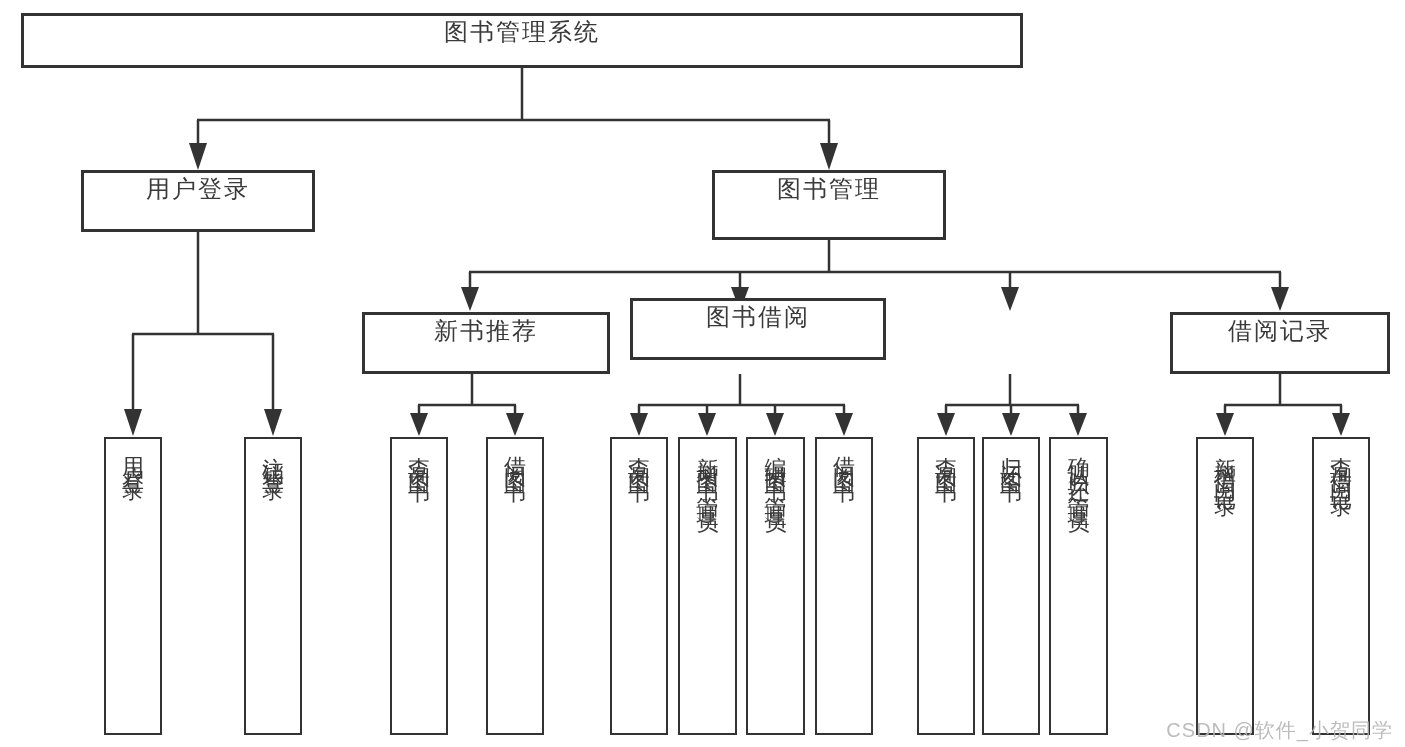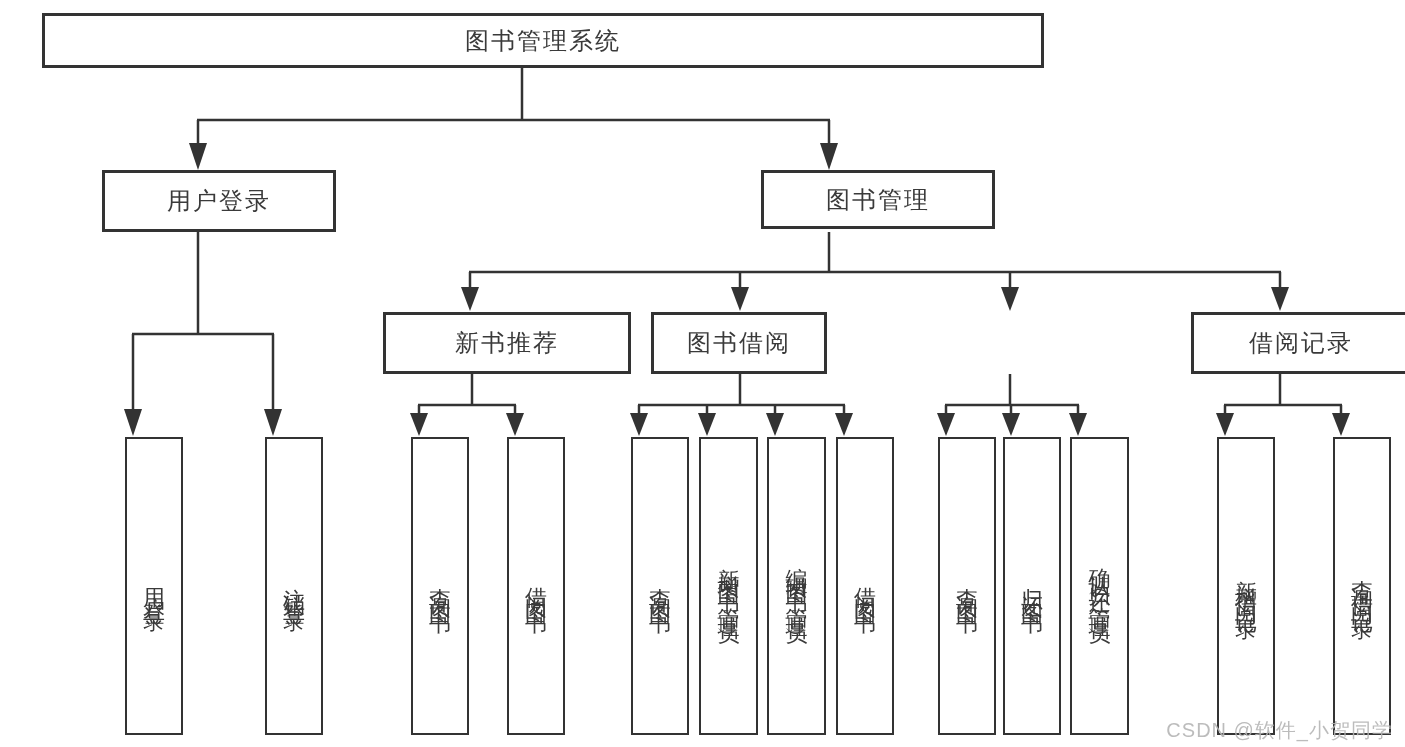--- a/index.html
+++ b/index.html
@@ -12,23 +12,22 @@
   .canvas{
     position:relative;width:1405px;height:747px;background:var(--color-bg);
     font-family:"Liberation Sans","DejaVu Sans",sans-serif;overflow:hidden;
   }
   svg.connectors{position:absolute;left:0;top:0;z-index:1;}
   svg.connectors path{stroke:var(--color-line);stroke-width:2.5;fill:none;}
   svg.connectors polygon{fill:var(--color-line);stroke:none;}
   .box{
     position:absolute;z-index:2;background:var(--color-bg);
     border:3px solid var(--color-line);box-sizing:border-box;
-    display:flex;align-items:center;justify-content:center;
+    display:flex;align-items:flex-start;justify-content:center;
     color:var(--color-text);
-    margin-left:21px;
   }
   .box.h span{font-size:24px;letter-spacing:2px;white-space:nowrap;}
   .box.v{border-width:2px;}
   .box.v span{
     writing-mode:vertical-rl;text-orientation:mixed;
     font-size:22px;letter-spacing:8px;line-height:1;white-space:nowrap;
   }
   .watermark{
     position:absolute;z-index:3;right:12px;top:717px;
     font-size:20px;color:var(--color-watermark);opacity:.9;
@@ -102,28 +101,28 @@
       <polygon points="1332,413 1350,413 1341,436"></polygon>
   </svg>
 
   <div class="box h" style="left:21px;top:13px;width:1002px;height:55px">
     <span>图书管理系统</span>
   </div>
 
   <div class="box h" style="left:81px;top:170px;width:234px;height:62px">
     <span>用户登录</span>
   </div>
-  <div class="box h" style="left:740px;top:170px;width:234px;height:59px">
+  <div class="box h" style="left:712px;top:170px;width:234px;height:70px">
     <span>图书管理</span>
   </div>
 
   <div class="box h" style="left:362px;top:312px;width:248px;height:62px">
     <span>新书推荐</span>
   </div>
-  <div class="box h" style="left:630px;top:312px;width:176px;height:62px">
+  <div class="box h" style="left:630px;top:298px;width:256px;height:62px">
     <span>图书借阅</span>
   </div>
   <div class="box h" style="left:1170px;top:312px;width:220px;height:62px">
     <span>借阅记录</span>
   </div>
 
   <div class="box v" style="left:104px;top:437px;width:58px;height:298px">
     <span>用户登录</span>
   </div>
   <div class="box v" style="left:244px;top:437px;width:58px;height:298px">

